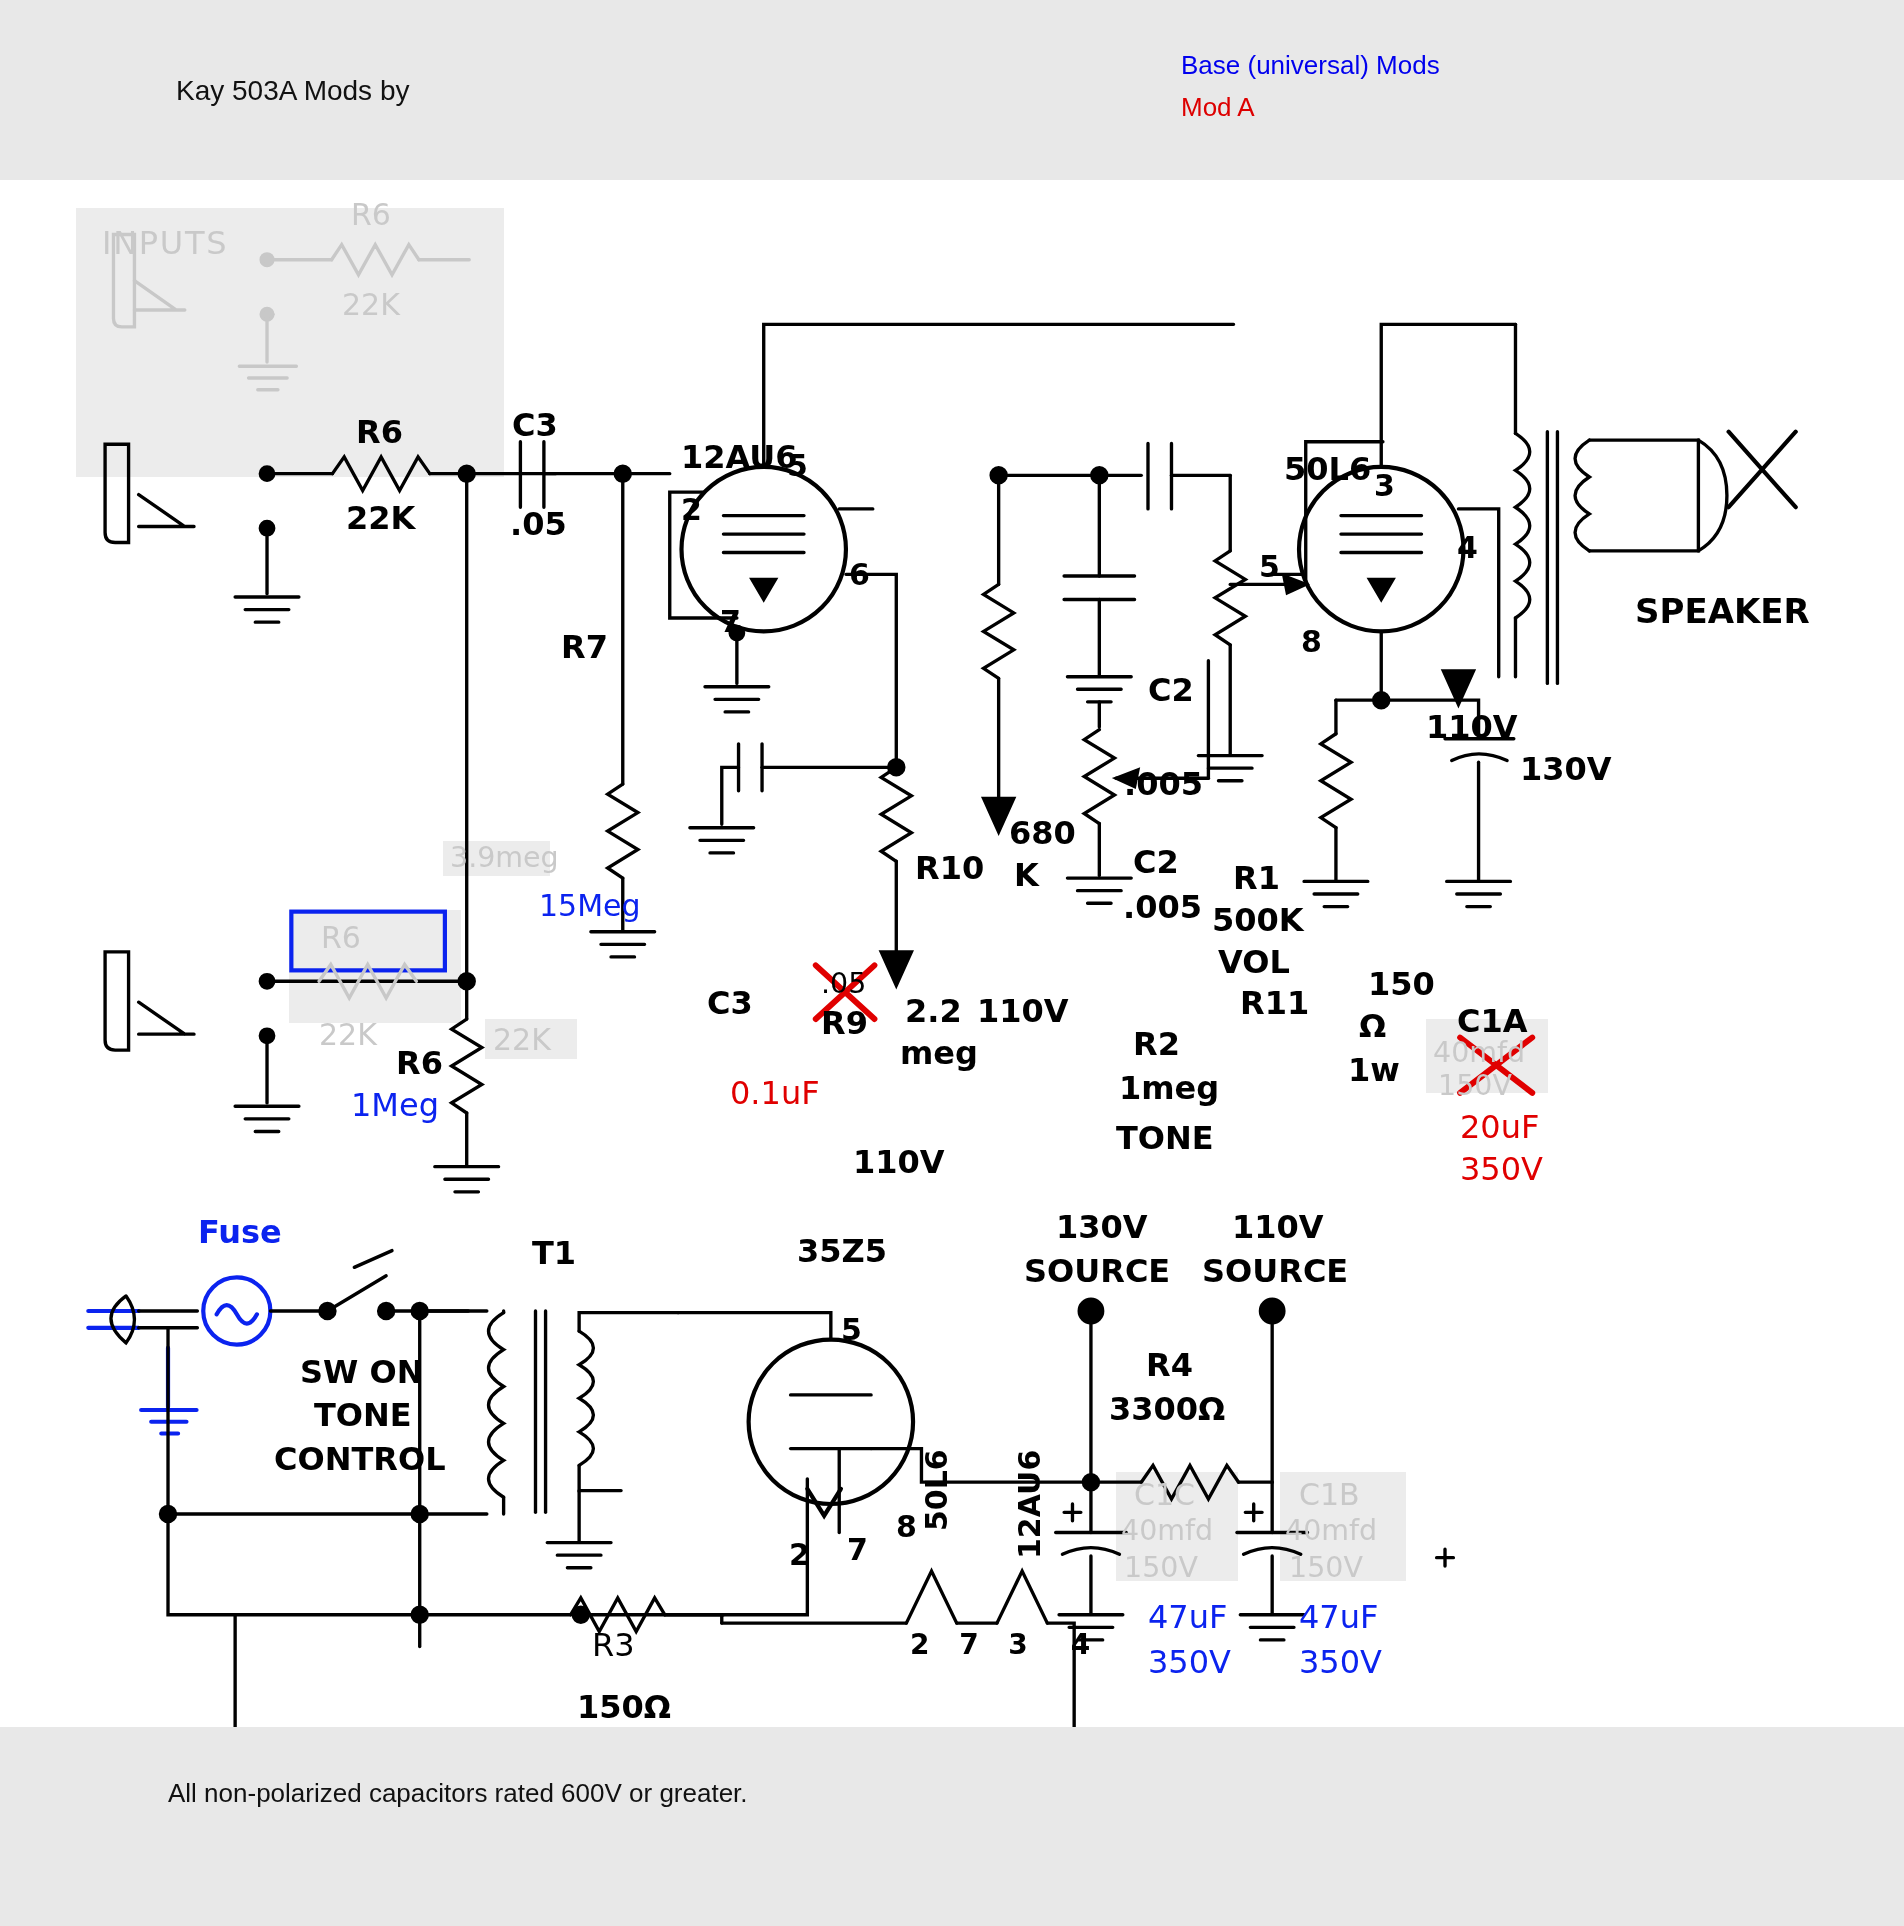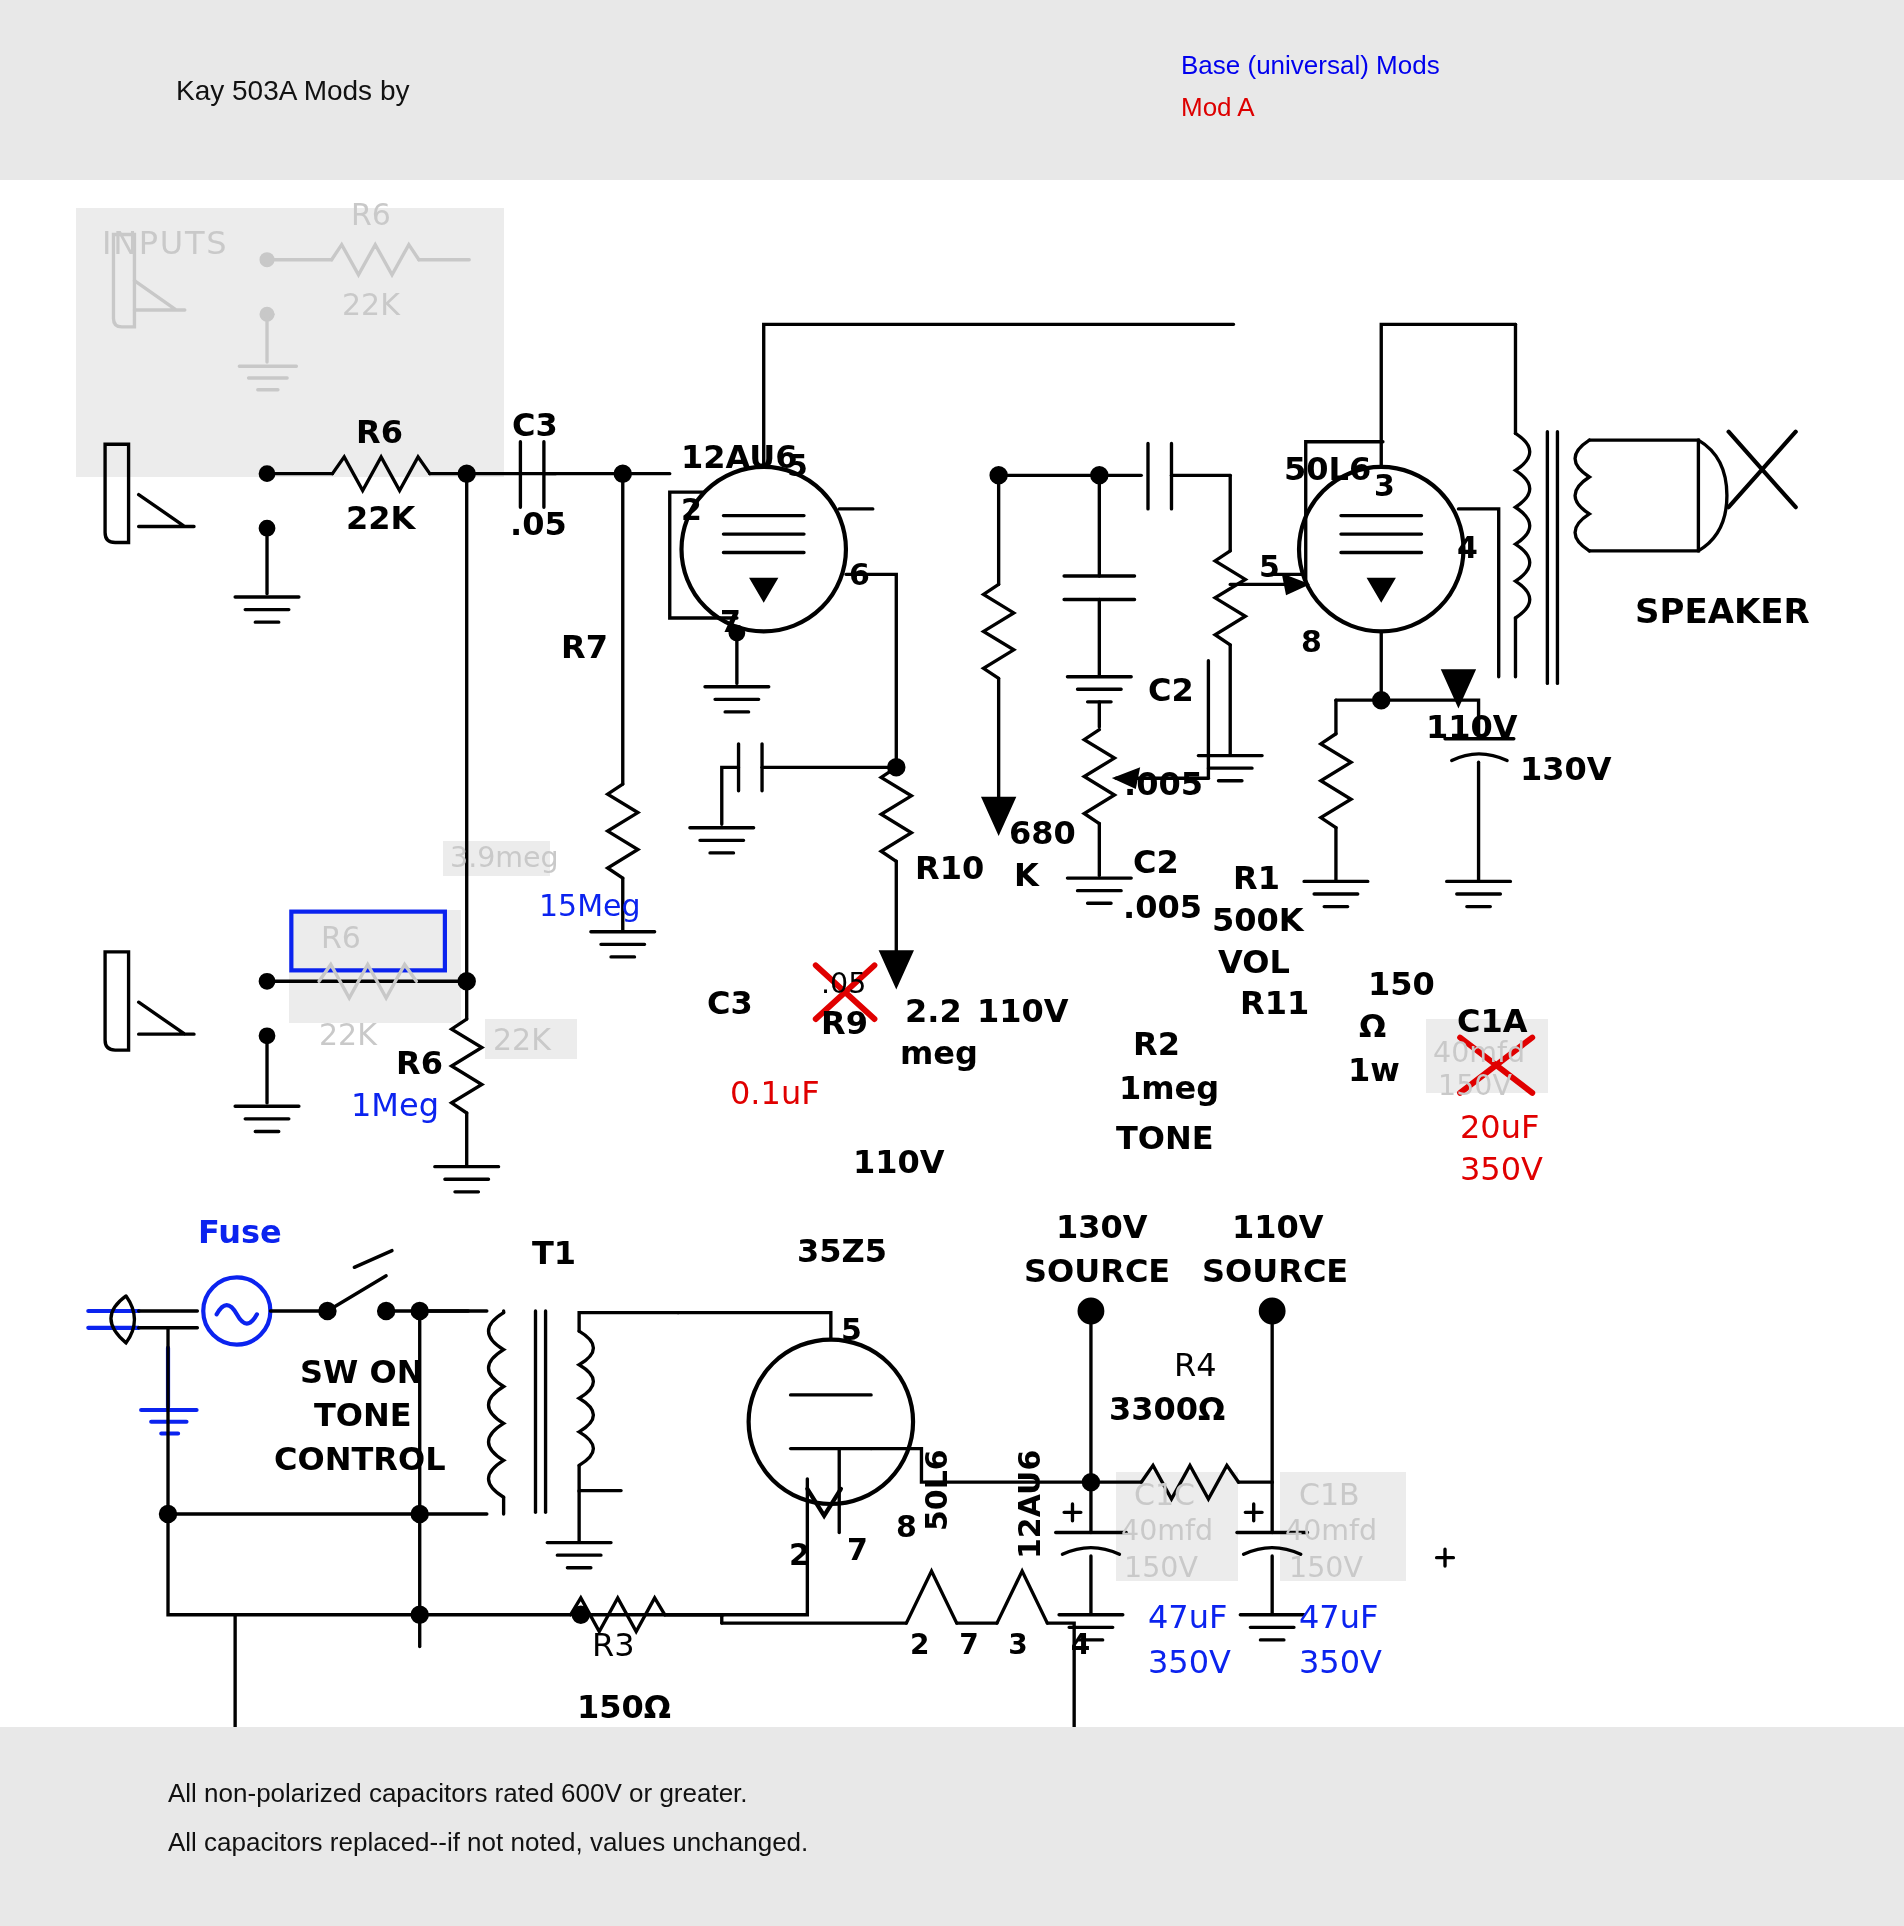--- a/index.html
+++ b/index.html
@@ -401,21 +401,21 @@
 
   <div class="lbl" style="left:921px;top:1351px;font-size:30px;font-weight:bold;transform:rotate(-90deg);transform-origin:left top;">50L6</div>
   <div class="lbl" style="left:1014px;top:1379px;font-size:30px;font-weight:bold;transform:rotate(-90deg);transform-origin:left top;">12AU6</div>
   <div class="lbl" style="left:910px;top:1450px;font-size:28px;font-weight:bold;letter-spacing:3.4px;">2  7  3   4</div>
 
   <div class="lbl" style="left:1056px;top:1030px;font-size:32px;font-weight:bold;">130V</div>
   <div class="lbl" style="left:1024px;top:1074px;font-size:32px;font-weight:bold;">SOURCE</div>
   <div class="lbl" style="left:1232px;top:1030px;font-size:32px;font-weight:bold;">110V</div>
   <div class="lbl" style="left:1202px;top:1074px;font-size:32px;font-weight:bold;">SOURCE</div>
 
-  <div class="lbl" style="left:1146px;top:1168px;font-size:32px;font-weight:normal;margin-left:28px;">R4</div>
+  <div class="lbl" style="left:1146px;top:1168px;font-size:32px;font-weight:bold;">R4</div>
   <div class="lbl" style="left:1109px;top:1212px;font-size:32px;font-weight:bold;">3300Ω</div>
 
   <div class="lbl ghost" style="left:1134px;top:1299px;font-size:30px;">C1C</div>
   <div class="lbl ghost" style="left:1121px;top:1336px;font-size:28.5px;">40mfd</div>
   <div class="lbl ghost" style="left:1124px;top:1373px;font-size:28.5px;">150V</div>
   <div class="lbl blue" style="left:1148px;top:1420px;font-size:32px;">47uF</div>
   <div class="lbl blue" style="left:1148px;top:1465px;font-size:32px;">350V</div>
 
   <div class="lbl ghost" style="left:1299px;top:1299px;font-size:30px;">C1B</div>
   <div class="lbl ghost" style="left:1285px;top:1336px;font-size:28.5px;">40mfd</div>
@@ -423,15 +423,14 @@
   <div class="lbl blue" style="left:1299px;top:1420px;font-size:32px;">47uF</div>
   <div class="lbl blue" style="left:1299px;top:1465px;font-size:32px;">350V</div>
 
   <div class="lbl" style="left:1108px;top:1562px;font-size:32px;font-weight:bold;letter-spacing:0.8px;">Courtesy  Kay  Musical  Instrument  Co.</div>
   <div class="lbl" style="left:680px;top:1628px;font-size:35px;font-weight:bold;letter-spacing:0.8px;">Fig. 9-1.  Kay  Model  703.</div>
 </div>
 
 <div class="band" id="footer-band"></div>
 <div class="footer-text">
   <div>All non-polarized capacitors rated 600V or greater.</div>
-  <div>All capacitors replaced--if not noted, values unchanged.</div>
 </div>
 
 
 </body></html>

